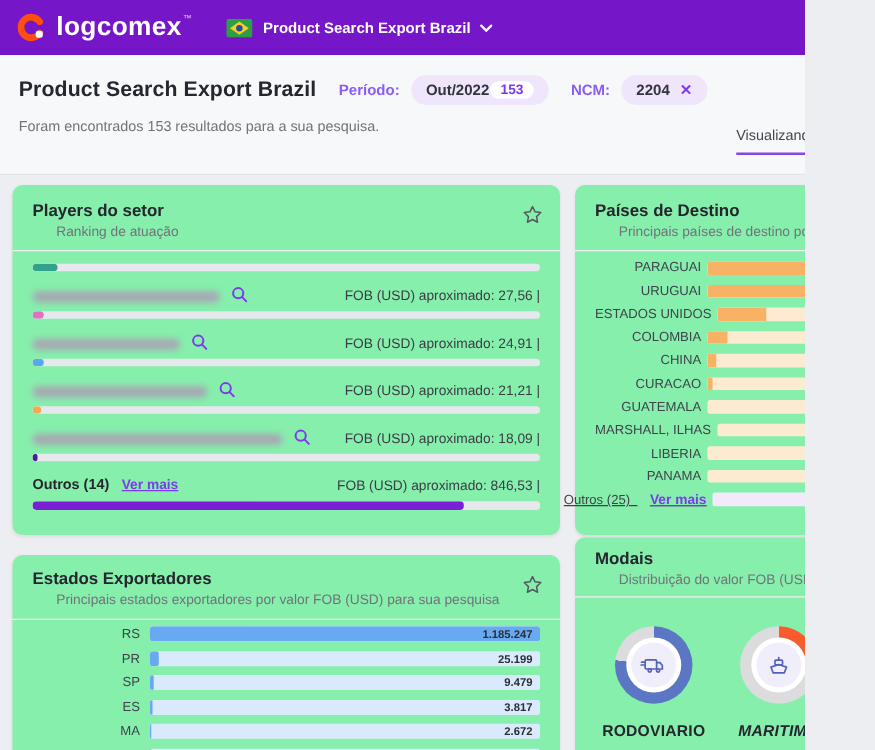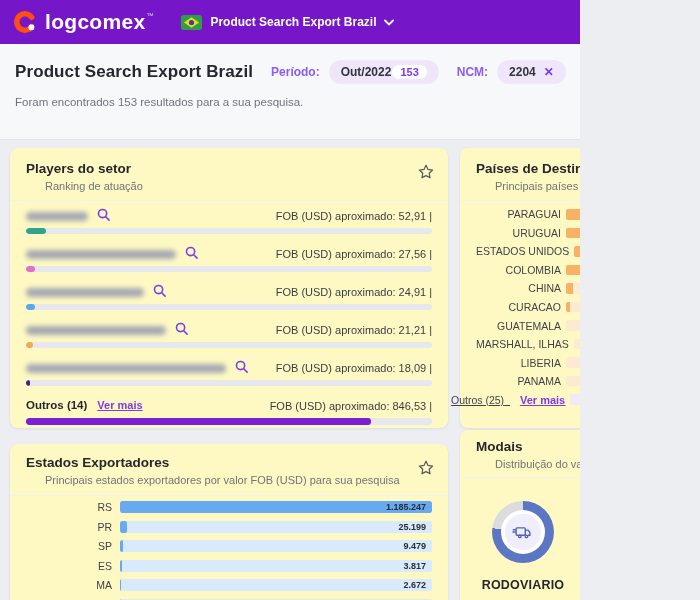--- a/index.html
+++ b/index.html
@@ -1,37 +1,37 @@
 <!DOCTYPE html>
 <html><head>
 <meta charset="utf-8">
 <style>
   html,body{margin:0;padding:0;background:#ECEEF2;font-family:"Liberation Sans",sans-serif;}
-  .screen{position:relative;width:580px;height:600px;background:#ECEEF2;overflow:hidden;}
+  .screen{position:relative;width:644px;height:600px;background:#ECEEF2;overflow:hidden;}
 
   
   .appbar{position:absolute;top:0;left:0;width:700px;height:44px;background:#7516C8;display:flex;align-items:center;}
   .logo{display:flex;align-items:flex-start;margin-left:14px;}
   .logo-text{color:#fff;font-size:21px;font-weight:700;letter-spacing:.3px;margin-left:7px;line-height:24px;}
   .logo-tm{color:rgba(255,255,255,.75);font-size:7px;margin-left:1px;margin-top:2px;}
   .nav-select{display:flex;align-items:center;margin-left:28px;gap:8px;color:#fff;font-size:12px;font-weight:600;cursor:pointer;}
 
   
   .topbar{position:absolute;top:44px;left:0;width:700px;height:95px;background:#F7F8FA;border-bottom:1px solid #E2E4E9;}
   .title-row{position:absolute;top:16px;left:15px;display:flex;align-items:center;white-space:nowrap;}
   .page-title{font-size:17px;font-weight:700;color:#26272E;letter-spacing:.1px;}
   .chip-label{font-size:12px;font-weight:700;color:#8B5CF6;margin-left:18px;margin-right:9px;}
   .chip{display:flex;align-items:center;background:#EFE6FB;border-radius:16px;padding:5px 12px;font-size:12px;font-weight:600;color:#34343C;cursor:pointer;}
   .chip .count{background:#fff;border-radius:11px;padding:1px 8px;margin-left:1px;color:#7C3AED;font-size:11px;font-weight:700;}
   .chip .x{color:#7C3AED;font-size:12px;font-weight:700;margin-left:8px;cursor:pointer;}
   .results{position:absolute;top:52px;left:15px;font-size:11.5px;color:#70737A;}
   .viewtab{position:absolute;top:59px;left:589px;font-size:11.5px;color:#42454D;padding-bottom:7px;border-bottom:2px solid #8247E5;white-space:nowrap;cursor:pointer;}
 
   
-  .card{position:absolute;background:#fef9c3;border-radius:8px;box-shadow:0 1px 3px rgba(20,20,40,.08);}
+  .card{position:absolute;background:#86efac;border-radius:8px;box-shadow:0 1px 3px rgba(20,20,40,.08);}
   .card-head{position:relative;padding:12px 16px 7px;}
   .card-title{font-size:13.5px;font-weight:700;color:#26262E;line-height:17px;}
   .card-sub{font-size:11px;color:#70737A;margin-top:3px;line-height:13px;white-space:nowrap;padding-left:19px;}
   .star-btn{position:absolute;right:13px;top:15px;cursor:pointer;line-height:0;}
   .divider{height:1px;background:#EFF1F4;}
 
   
   #card-players{left:10px;top:148px;width:438px;height:280px;}
   .pbody{padding:5px 16px 0;}
   .prow{margin-bottom:10px;}
@@ -124,30 +124,20 @@
       <div class="card-sub">Ranking de atuação</div>
       <span class="star-btn">
         <svg width="18" height="18" viewBox="0 0 24 24" fill="none" stroke="#55585F" stroke-width="1.6">
             <path d="M12 3l2.7 5.6 6.1.8-4.5 4.3 1.1 6-5.4-2.9-5.4 2.9 1.1-6L3.2 9.4l6.1-.8z" stroke-linejoin="round"></path>
           </svg>
       </span>
     </div>
     <div class="divider"></div>
     <div class="pbody">
       <div class="prow">
-        <div class="prow-line">
-          <span class="pleft">
-              <span class="pblur" style="width: 62px;"></span>
-            <span class="search-ico"><svg width="13" height="13" viewBox="0 0 14 14" fill="none" stroke="#7C3AED" stroke-width="1.7">
-                  <circle cx="6" cy="6" r="4.4"></circle>
-                  <path d="M9.4 9.4L13 13" stroke-linecap="round"></path>
-                </svg></span>
-            </span>
-          <span><span class="pval">FOB (USD) aproximado: 52,91</span><span class="psuffix">|</span></span>
-        </div>
         <div class="pbar">
             <i style="width: 5%; background: rgb(49, 163, 141);"></i>
           </div>
       </div>
       <div class="prow">
         <div class="prow-line">
           <span class="pleft">
               <span class="pblur" style="width: 150px;"></span>
             <span class="search-ico"><svg width="13" height="13" viewBox="0 0 14 14" fill="none" stroke="#7C3AED" stroke-width="1.7">
                   <circle cx="6" cy="6" r="4.4"></circle>

